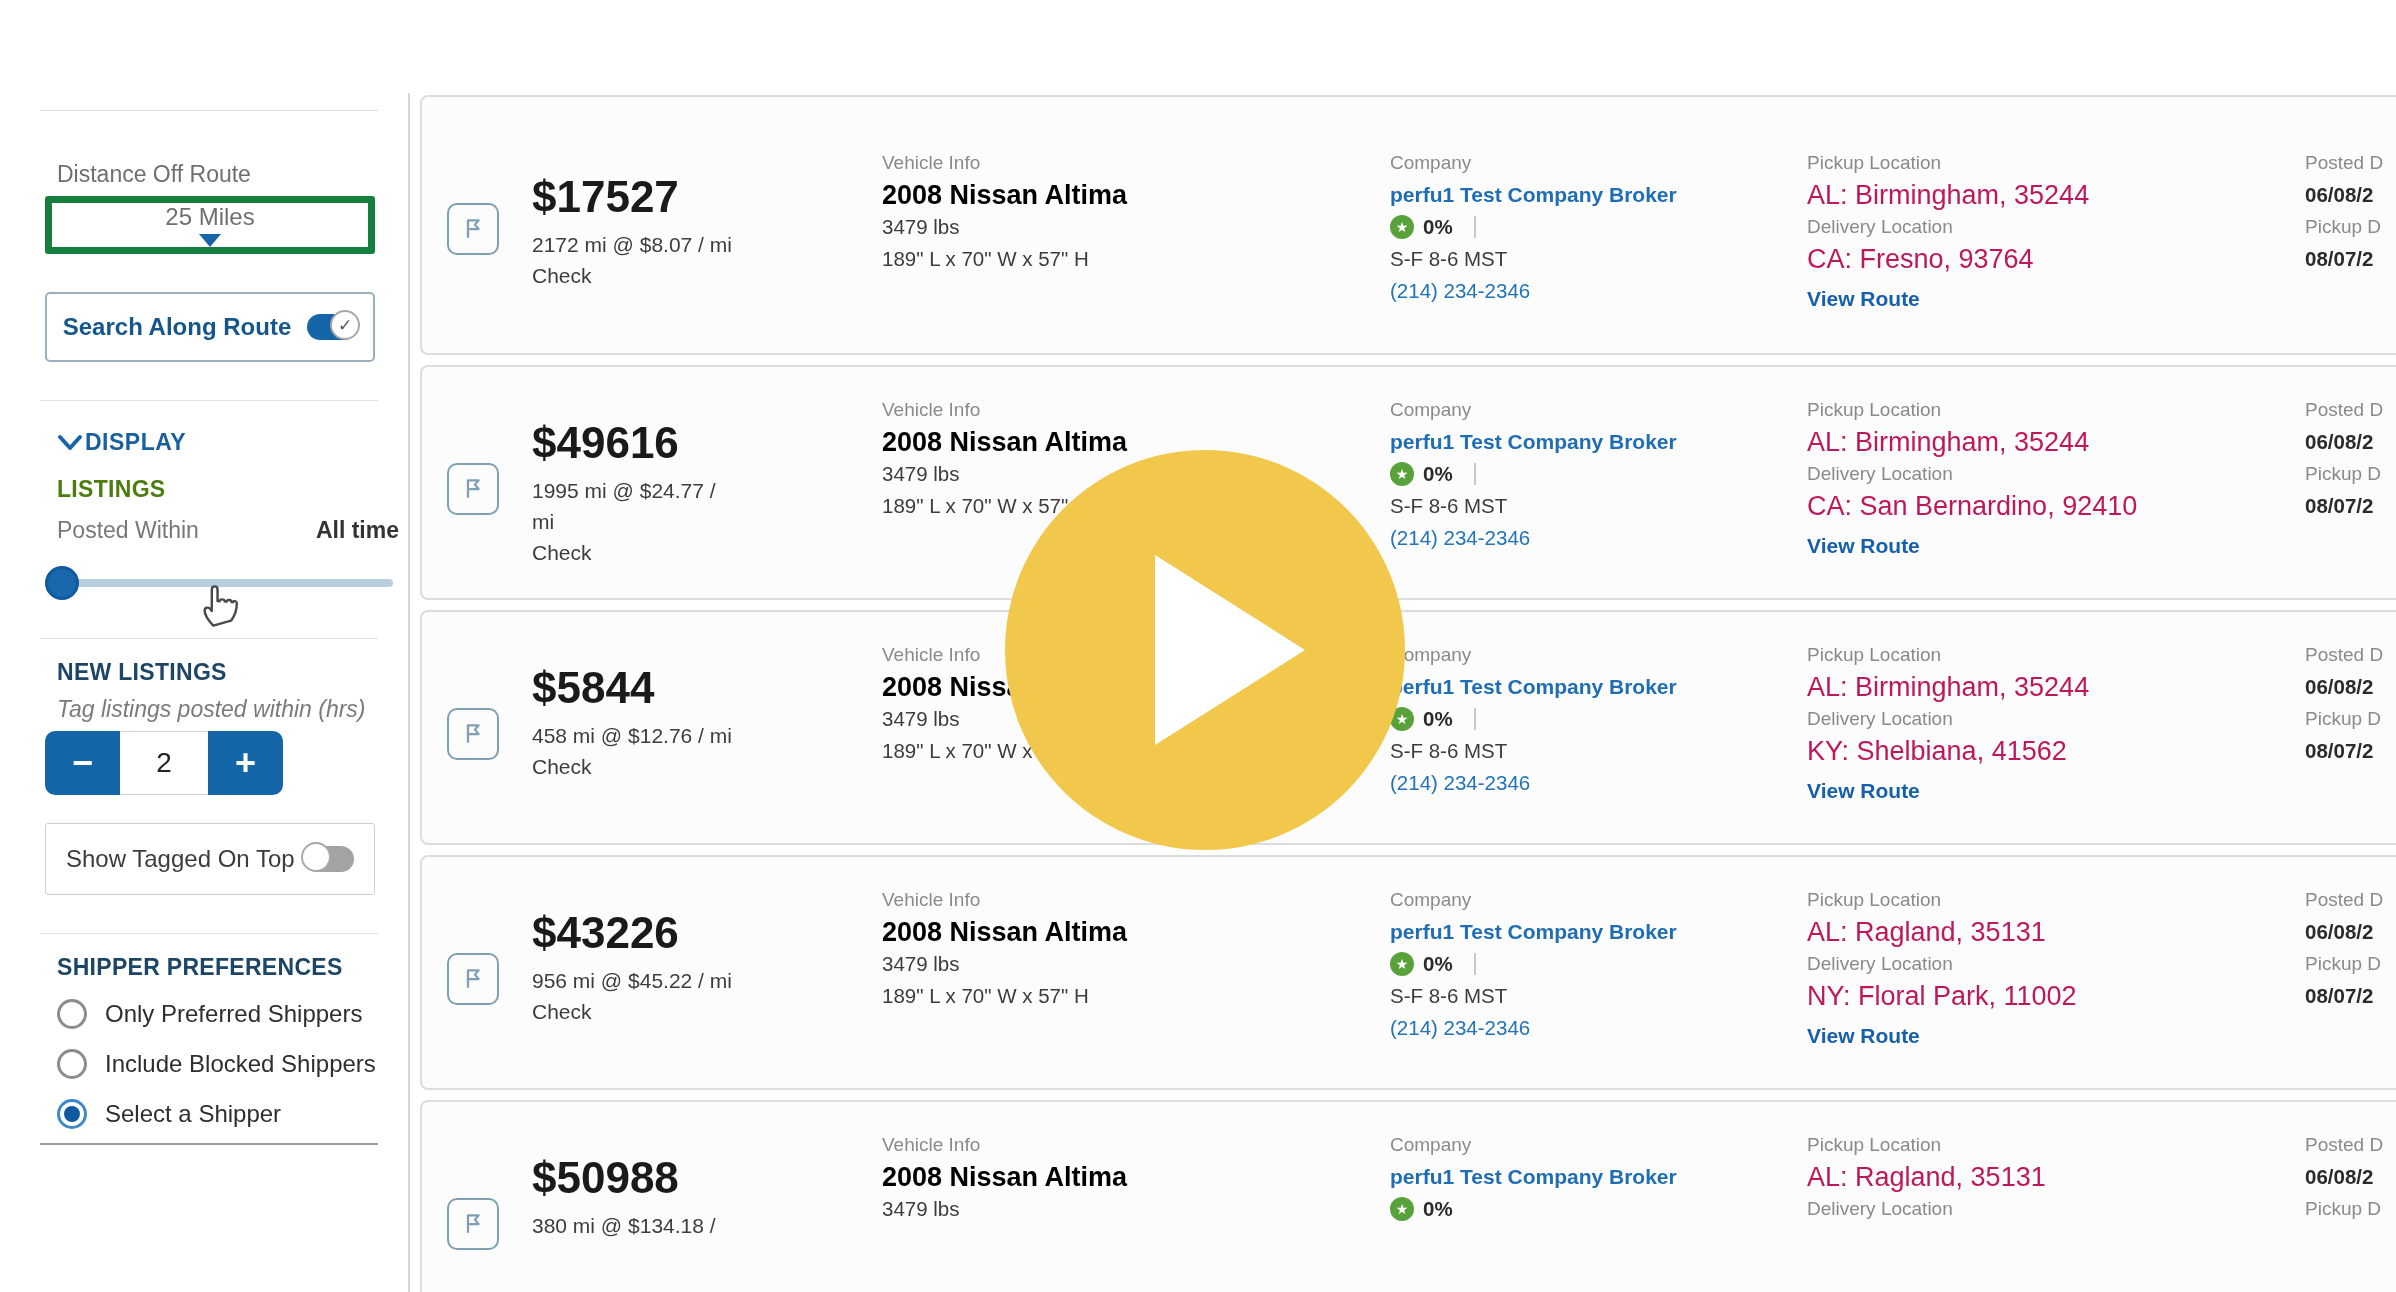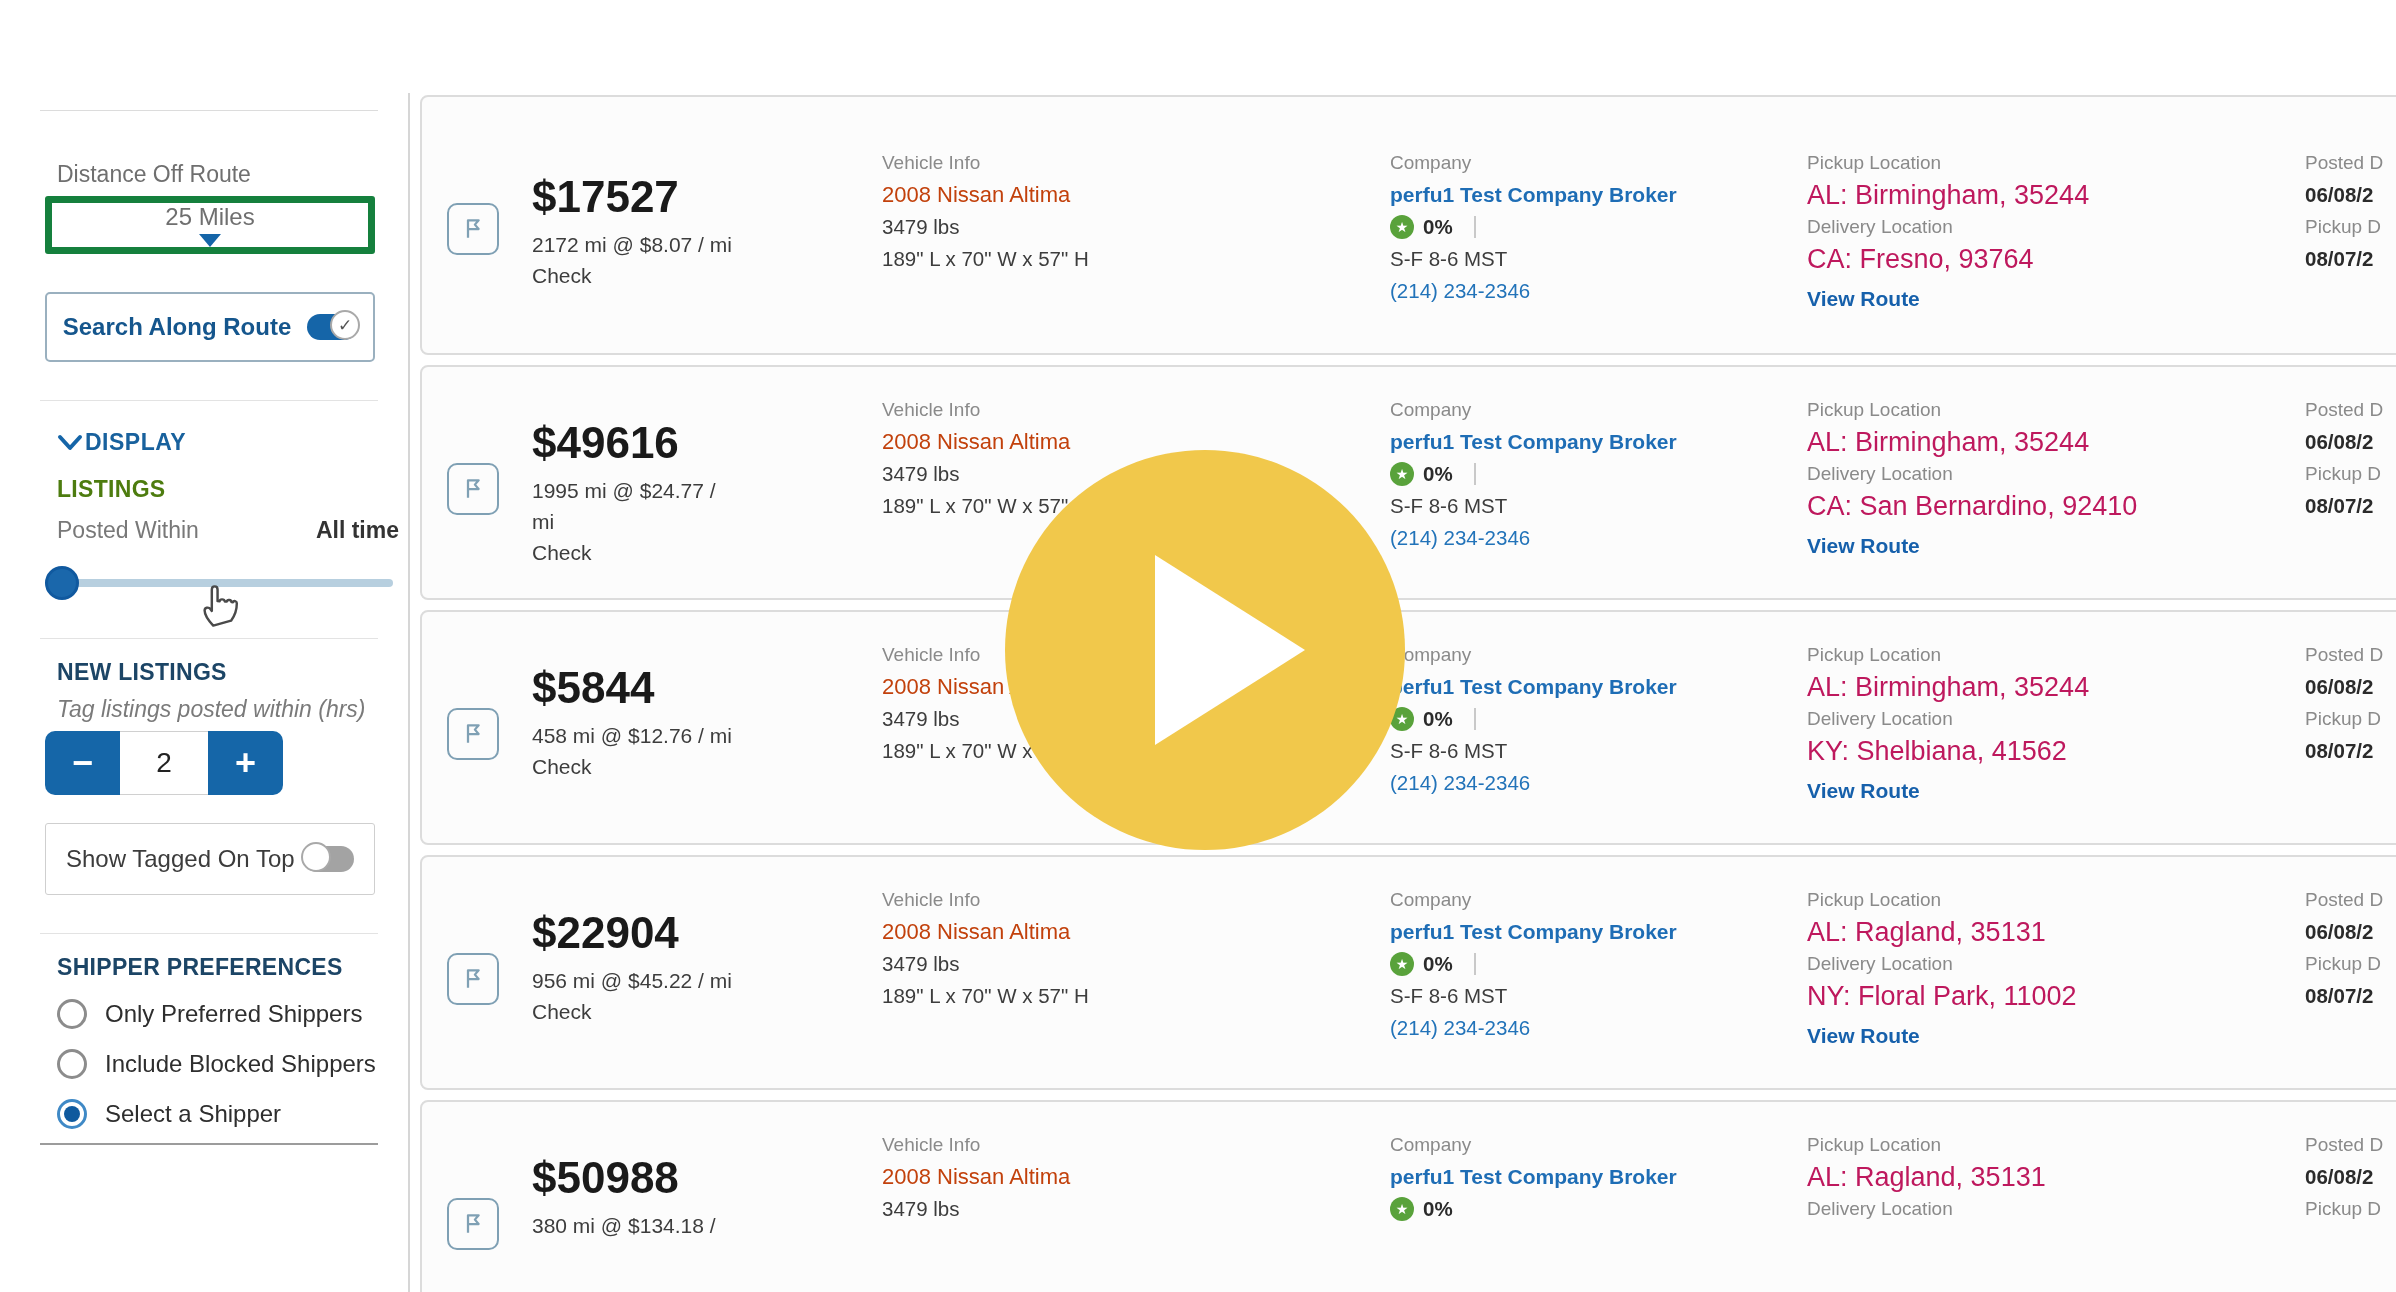--- a/index.html
+++ b/index.html
@@ -69,21 +69,21 @@
   .card--first .col-price{top:76px;}
   .col-vehicle{left:460px;width:420px;}
   .col-company{left:940px;width:420px;margin-left:28px;}
   .col-route{left:1385px;width:440px;}
   .col-dates{left:1883px;width:260px;}
   .price{font-size:44px;font-weight:700;color:#1a1a1a;line-height:48px;margin-bottom:8px;}
   .rate{font-size:21px;color:#3d3d3d;line-height:31px;white-space:pre-line;}
   .pay{font-size:21px;color:#3d3d3d;line-height:31px;min-height:31px;}
   .lbl{font-size:19px;color:#8a8a8a;line-height:32px;min-height:32px;}
   .txt{font-size:20.5px;color:#3d3d3d;line-height:32px;min-height:32px;}
-  .vname{font-size:22px;font-weight:400;color:#c2410c;line-height:32px;}
+  .vname{font-size:27px;font-weight:700;color:#000000;line-height:32px;}
   .cname{font-size:21px;font-weight:700;color:#1E6DB5;line-height:32px;text-decoration:none;display:block;cursor:pointer;}
   .rating-row{display:flex;align-items:center;height:32px;gap:9px;}
   .star-badge{width:24px;height:24px;border-radius:50%;background:#59A23B;color:#fff;font-size:14px;
     display:flex;align-items:center;justify-content:center;}
   .rating-val{font-size:20.5px;font-weight:700;color:#2b2b2b;}
   .vsep{width:2px;height:22px;background:#c9c9c9;margin-left:12px;}
   .phone{font-size:20.5px;color:#2273B9;line-height:32px;text-decoration:none;display:block;cursor:pointer;}
   .loc{font-size:27px;color:#be185d;line-height:32px;min-height:32px;text-decoration:none;display:block;cursor:pointer;}
   .view-route{font-size:21px;font-weight:700;color:#1660AB;line-height:32px;margin-top:8px;text-decoration:none;display:inline-block;cursor:pointer;}
   .dval{font-size:20.5px;font-weight:700;color:#2b2b2b;line-height:32px;min-height:32px;}
@@ -293,21 +293,21 @@
     </div>
   </article>
 
   <article class="card">
     <button class="flag-btn">
       <svg width="30" height="30" viewBox="0 0 24 24">
           <path d="M8 19 V5 h8.5 l-3 3.5 3 3.5 H8" fill="none" stroke="currentColor" stroke-width="1.8" stroke-linejoin="round"></path>
         </svg>
     </button>
     <div class="col col-price">
-      <div class="price">$22904</div>
+      <div class="price">$43226</div>
       <div class="rate">956 mi @ $45.22 / mi</div>
       <div class="pay">Check</div>
     </div>
     <div class="col col-vehicle">
       <div class="lbl">Vehicle Info</div>
       <div class="vname">2008 Nissan Altima</div>
       <div class="txt">3479 lbs</div>
       <div class="txt">189" L x 70" W x 57" H</div>
     </div>
     <div class="col col-company">

